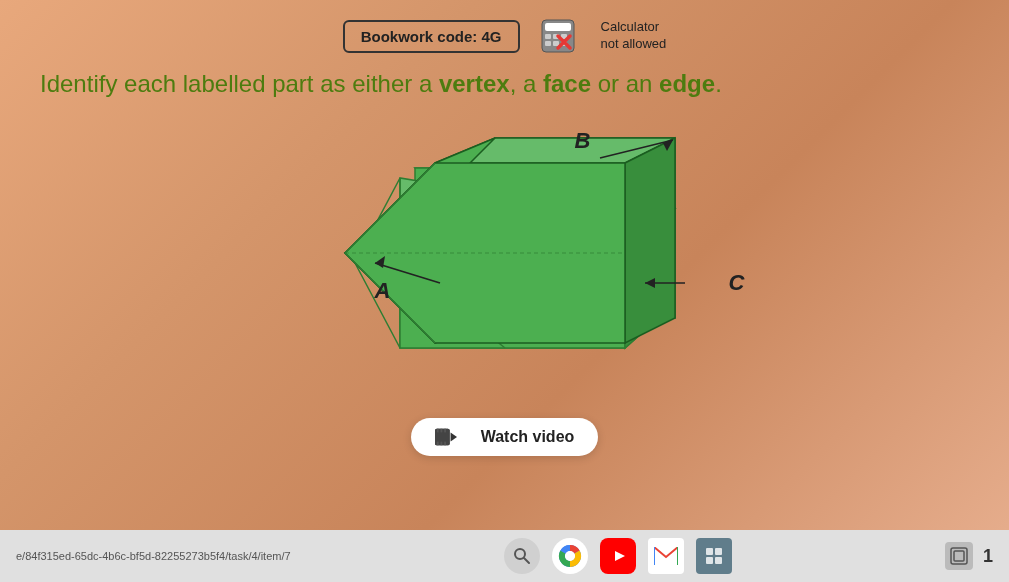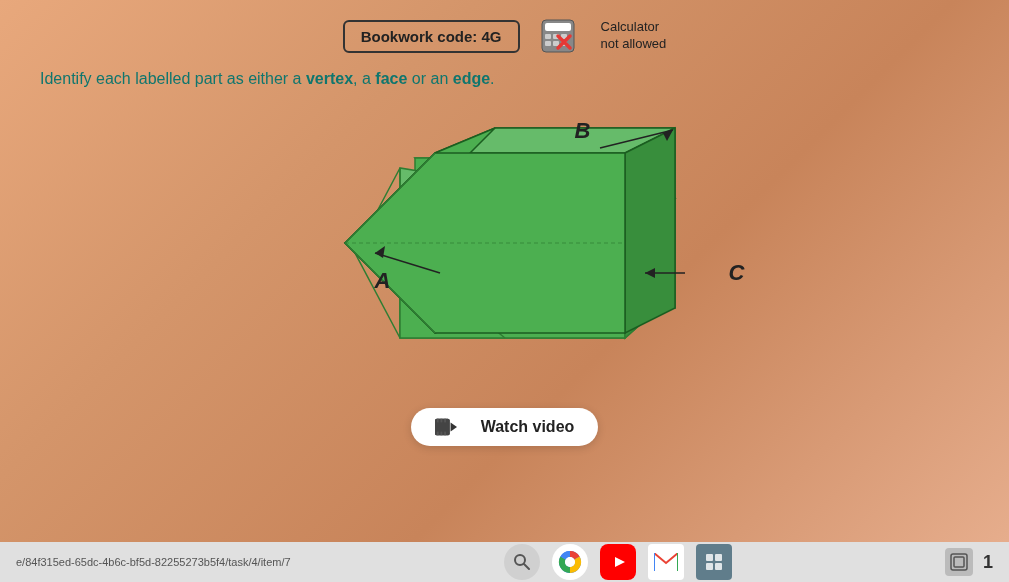--- a/index.html
+++ b/index.html
@@ -58,22 +58,22 @@
     .calculator-text {
       display: flex;
       flex-direction: column;
       font-size: 13px;
       color: #222;
       line-height: 1.3;
       margin-left: 17px;
     }
 
     .question-text {
-      font-size: 16px;
-      color: #0f766e;
+      font-size: 24px;
+      color: #4d7c0f;
       text-align: center;
       align-self: flex-start;
       margin-bottom: 10px;
       margin-left: 10px;
     }
 
     .question-text strong {
       font-weight: 900;
     }
 
@@ -143,21 +143,21 @@
       height: 16px;
       display: flex;
       align-items: center;
     }
 
     .taskbar {
       position: absolute;
       bottom: 0;
       left: 0;
       right: 0;
-      height: 40px;
+      height: 52px;
       background: #e0e0e0;
       display: flex;
       align-items: center;
       justify-content: space-between;
       padding: 0 16px;
     }
 
     .taskbar-left {
       font-size: 11px;
       color: #555;

